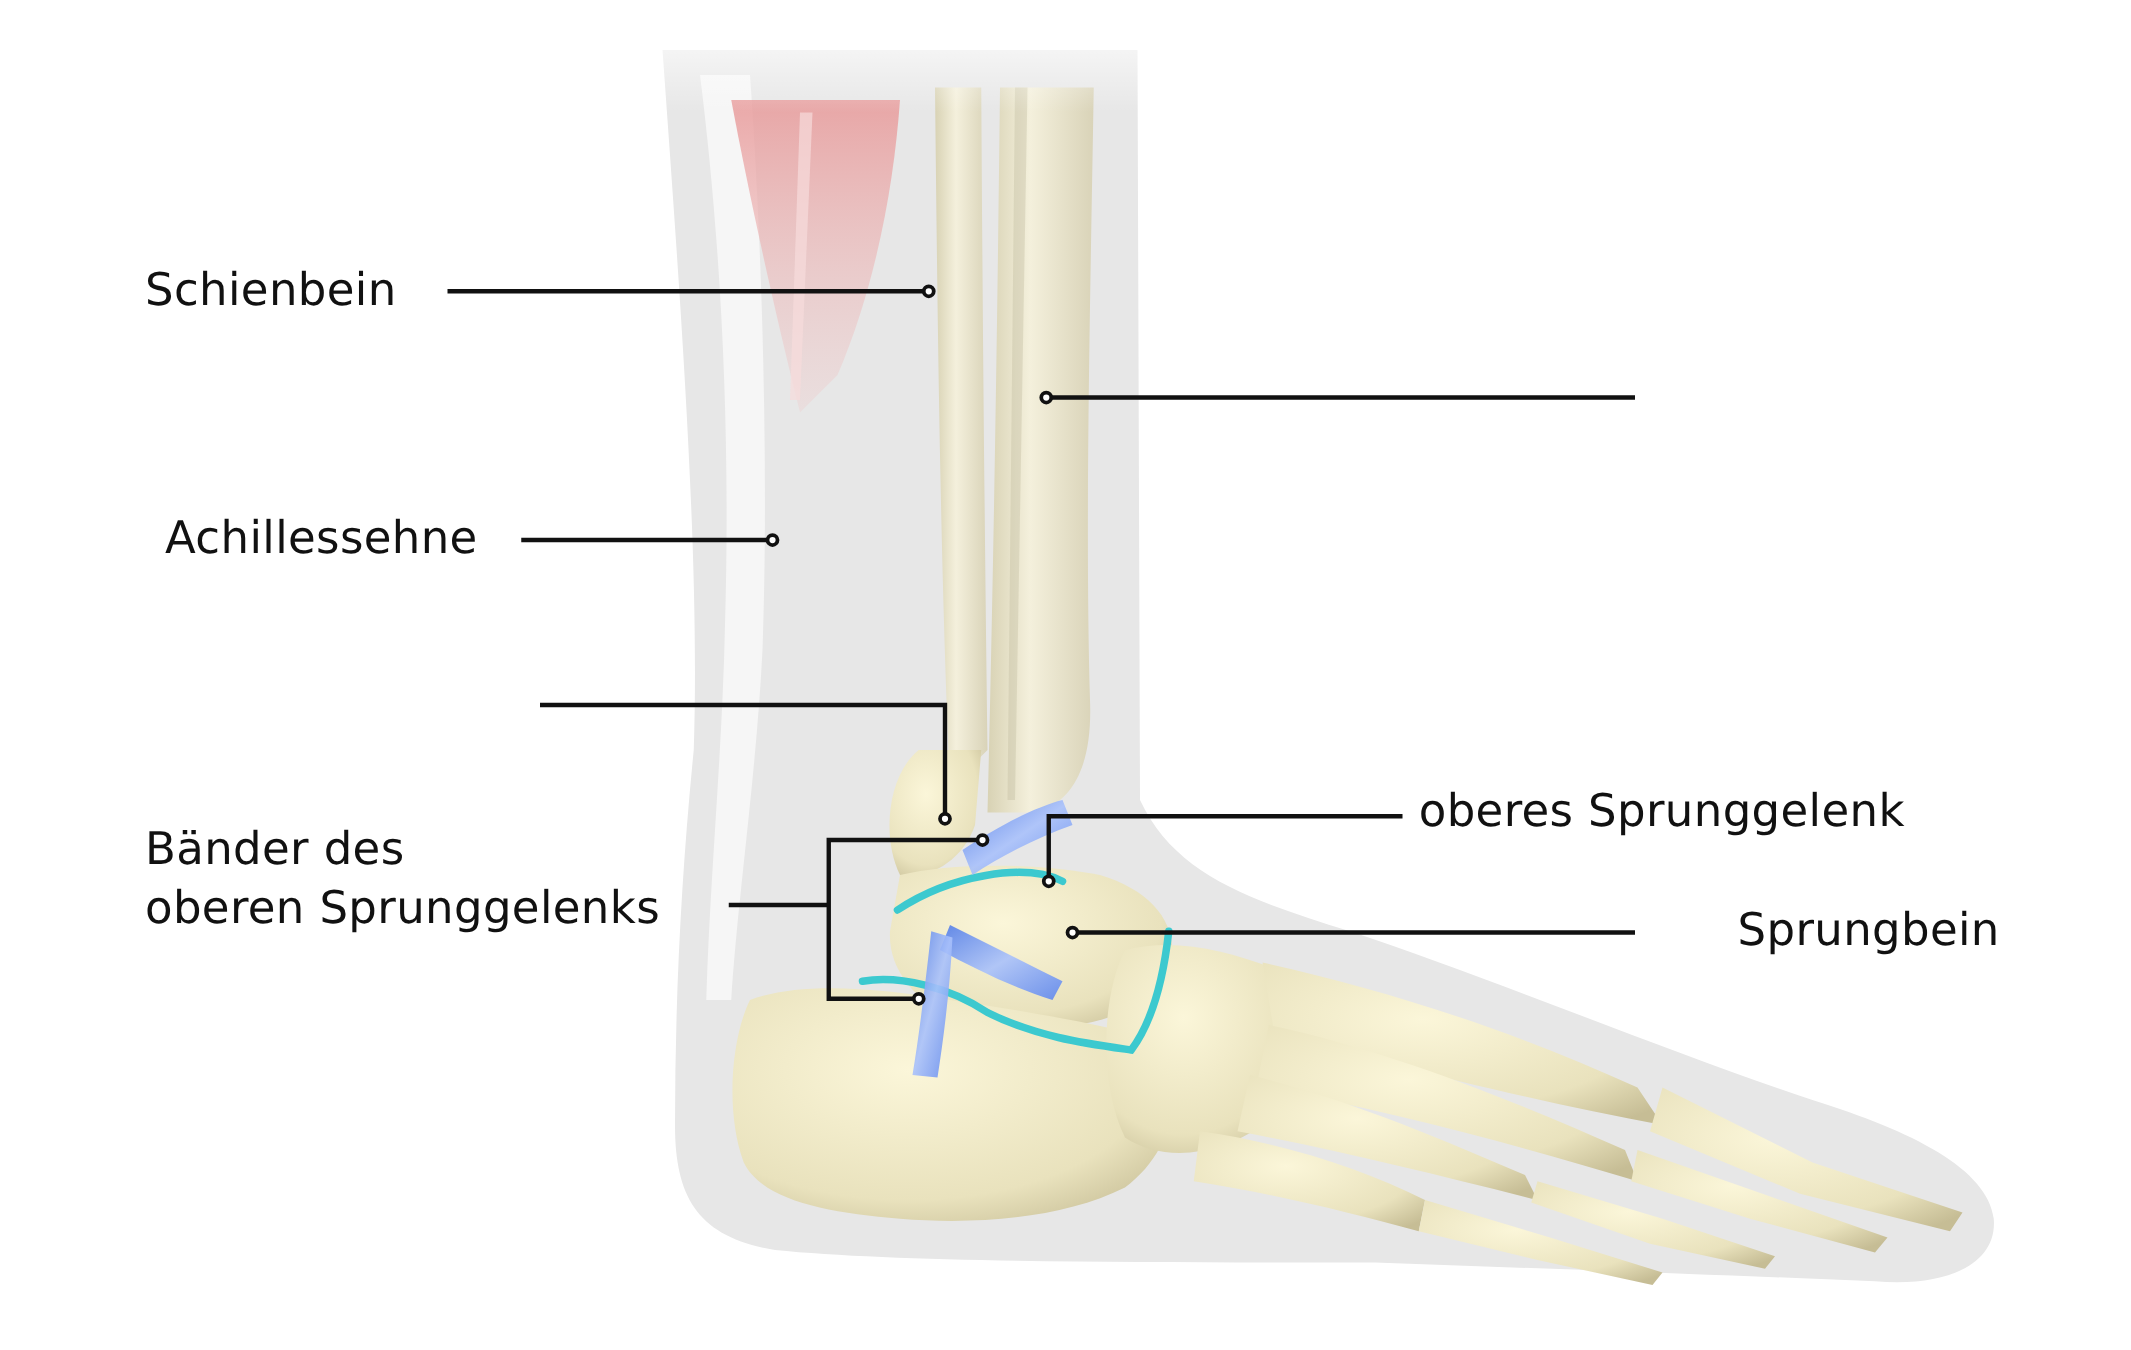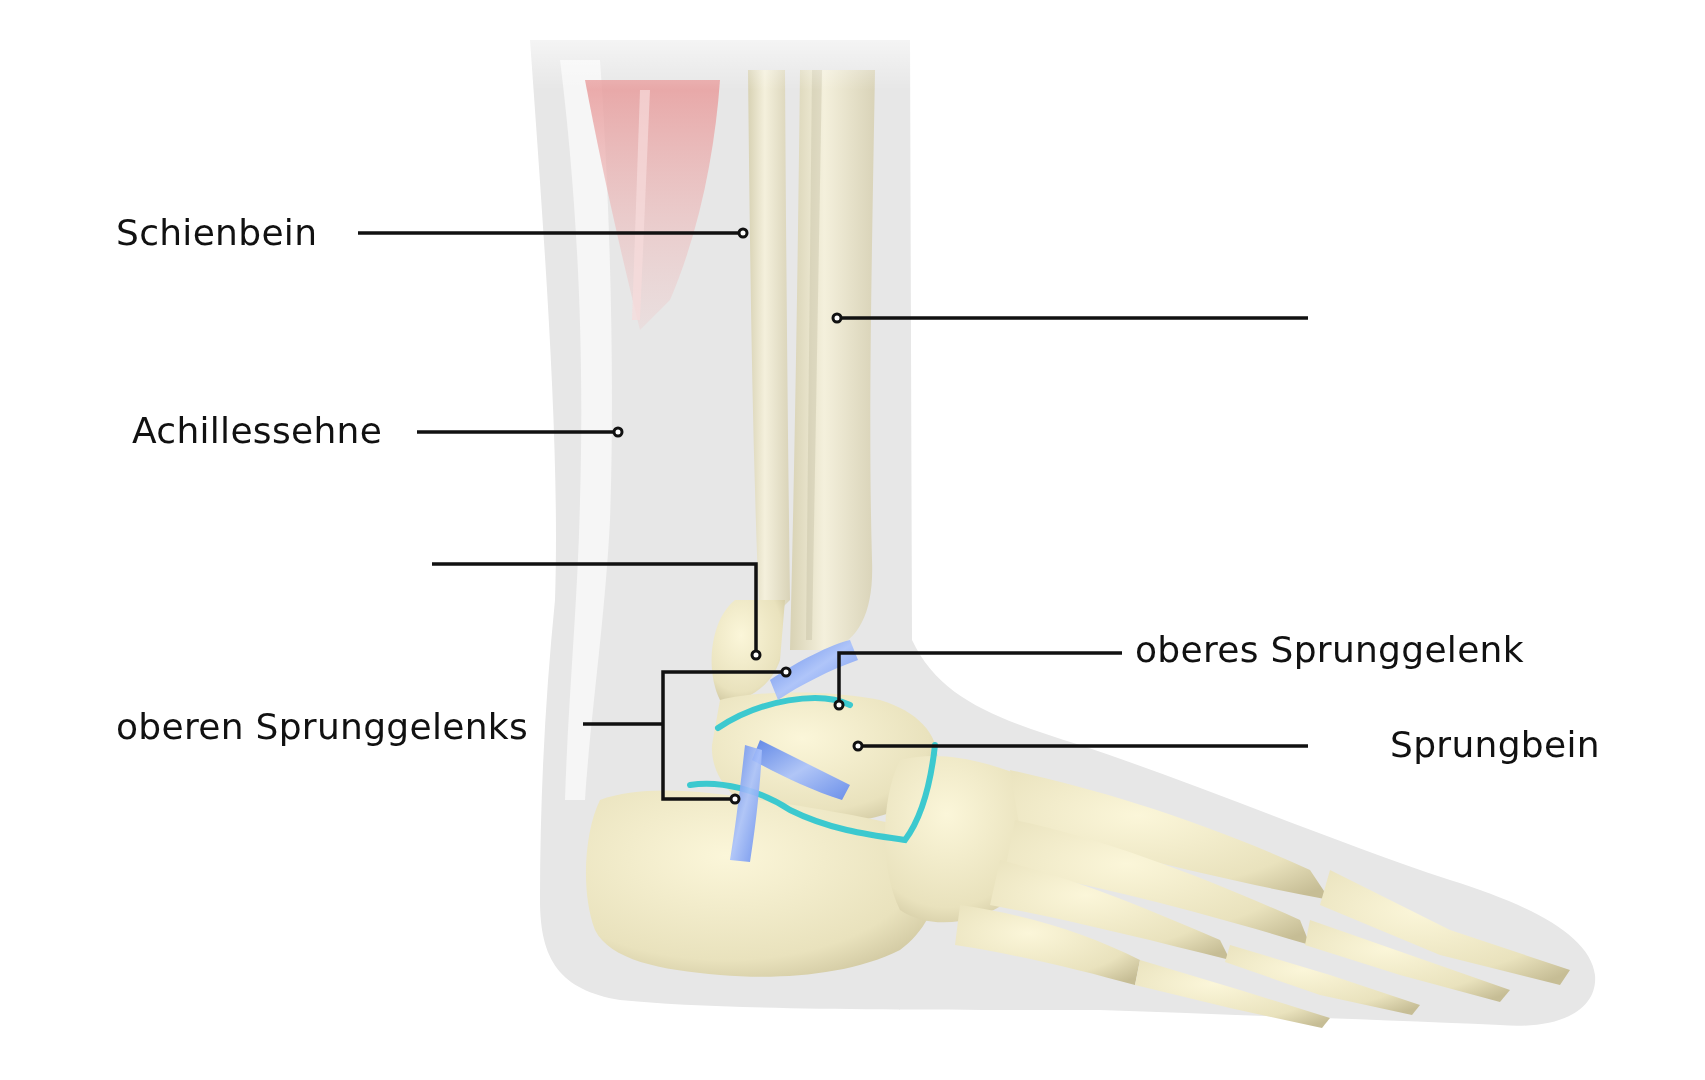--- a/index.html
+++ b/index.html
@@ -105,16 +105,17 @@
       <circle cx="756" cy="655" r="4"></circle>
       <circle cx="786" cy="672" r="4"></circle>
       <circle cx="735" cy="799" r="4"></circle>
       <circle cx="839" cy="705" r="4"></circle>
       <circle cx="858" cy="746" r="4"></circle>
     </g>
   </svg>
 
   <div class="label" style="left:116px; top:210px;">Schienbein</div>
   <div class="label" style="left:116px; top:408px;margin-left:16px;">Achillessehne</div>
+  <div class="label" style="left:116px; top:657px;">Bänder des</div>
   <div class="label" style="left:116px; top:704px;">oberen Sprunggelenks</div>
   <div class="label" style="left:1135px; top:627px;">oberes Sprunggelenk</div>
   <div class="label" style="left:1390px; top:722px;">Sprungbein</div>
 </div>
 
 </body></html>

